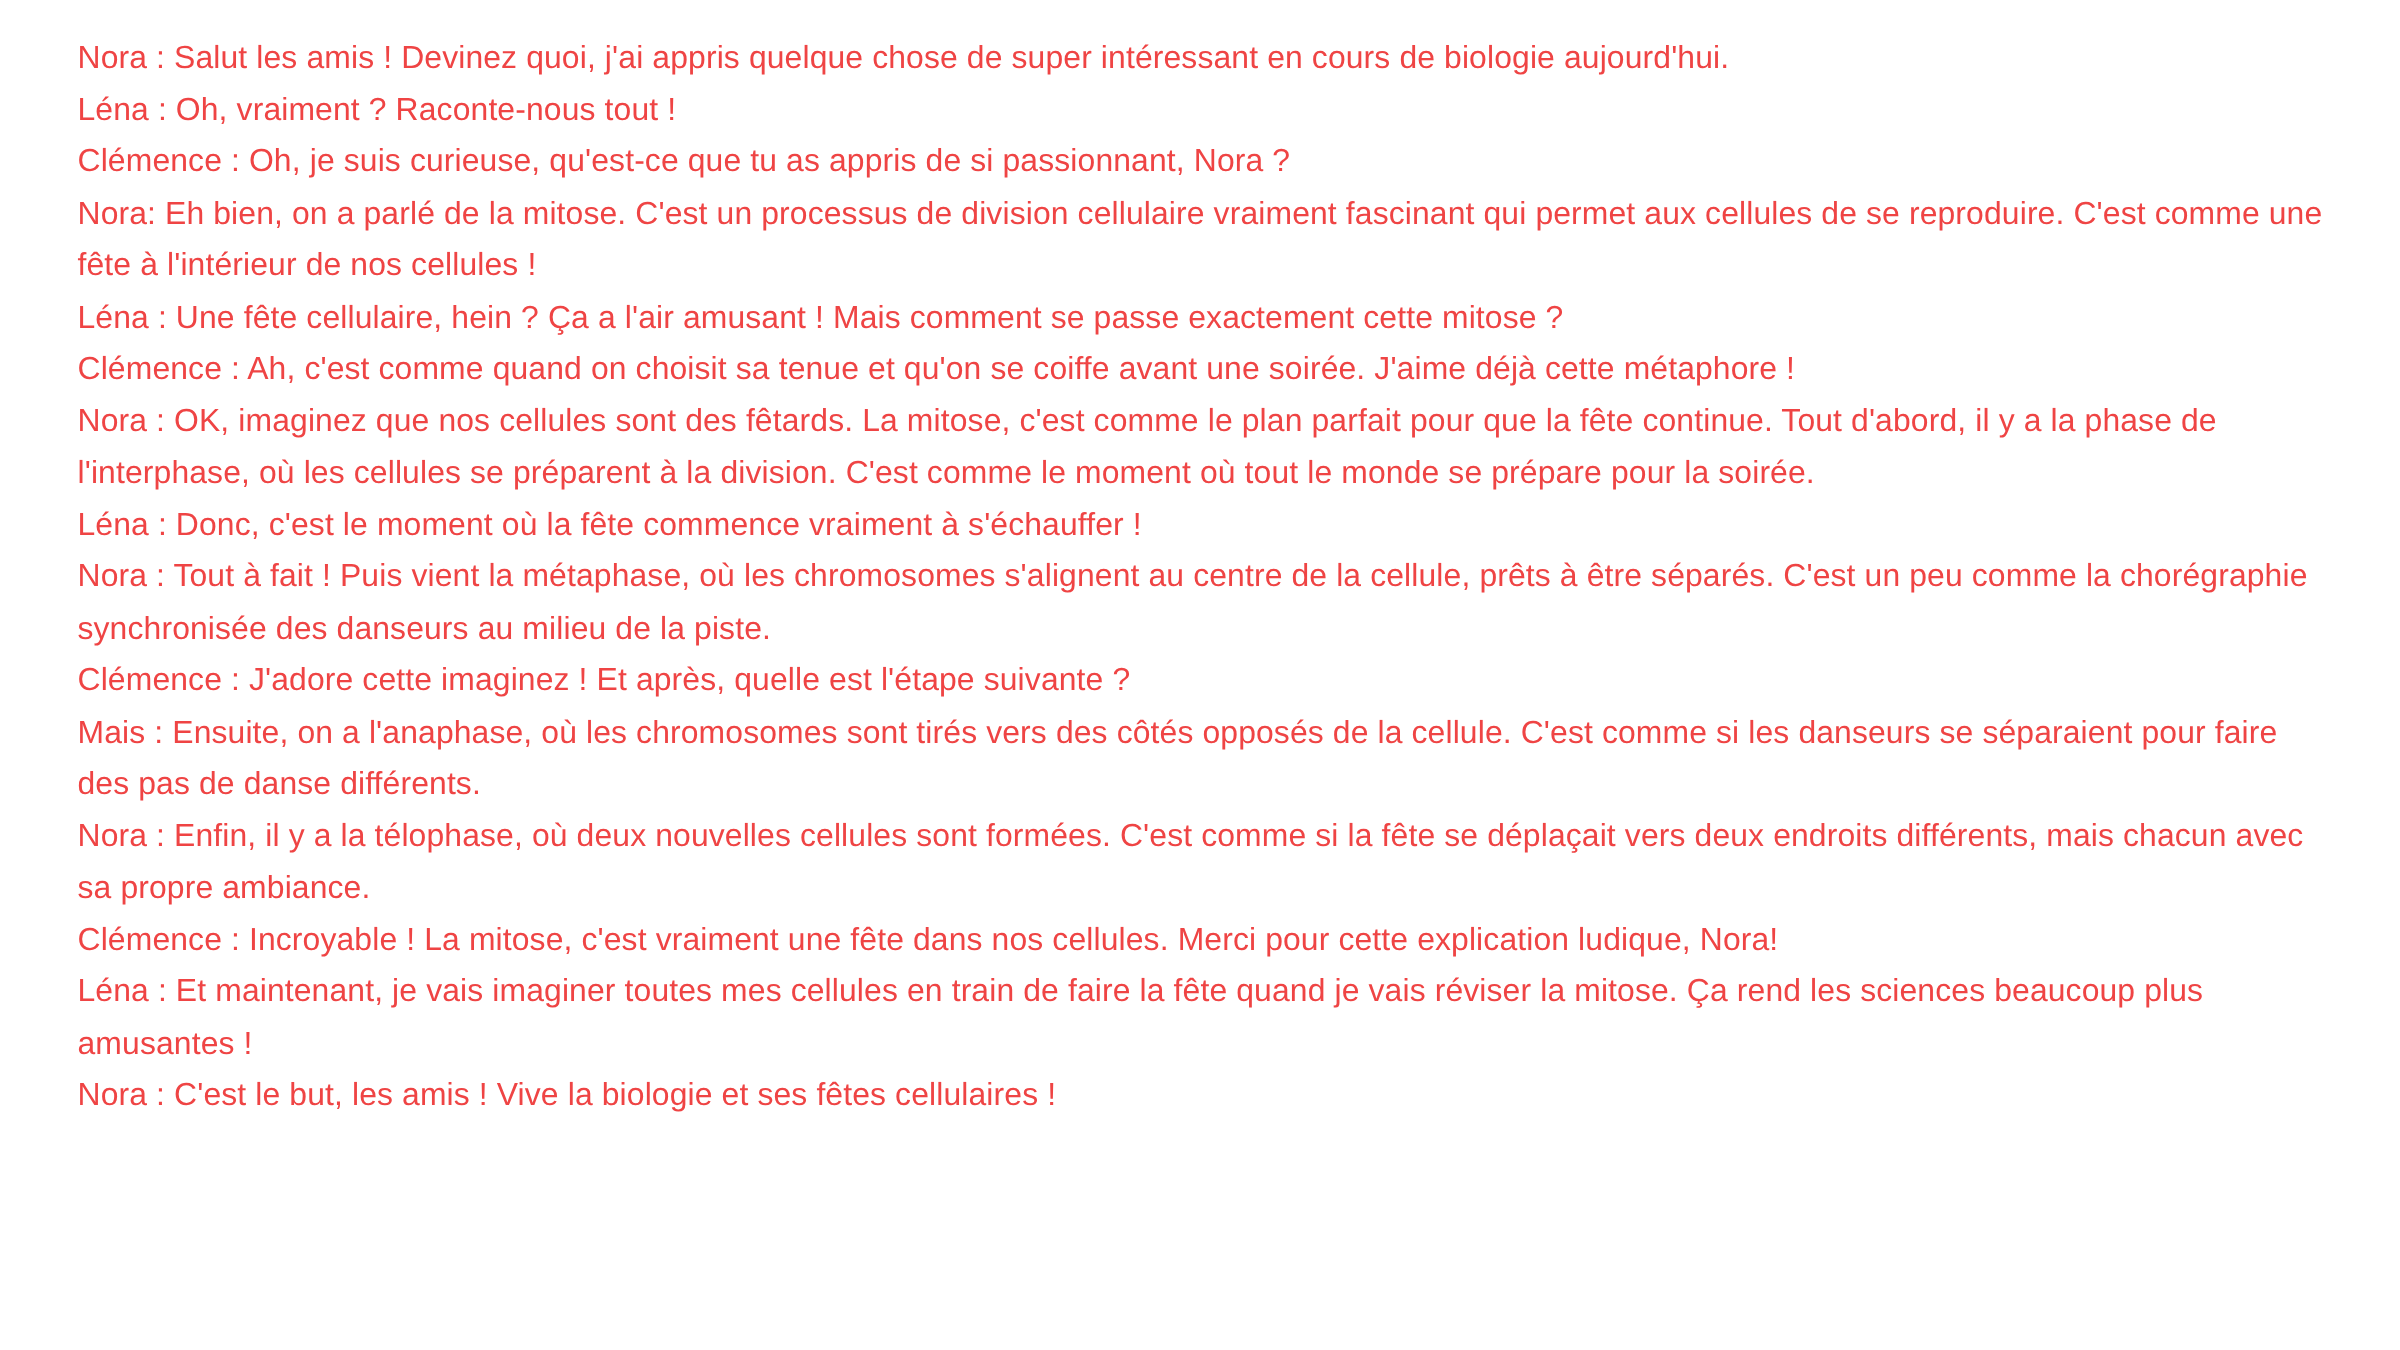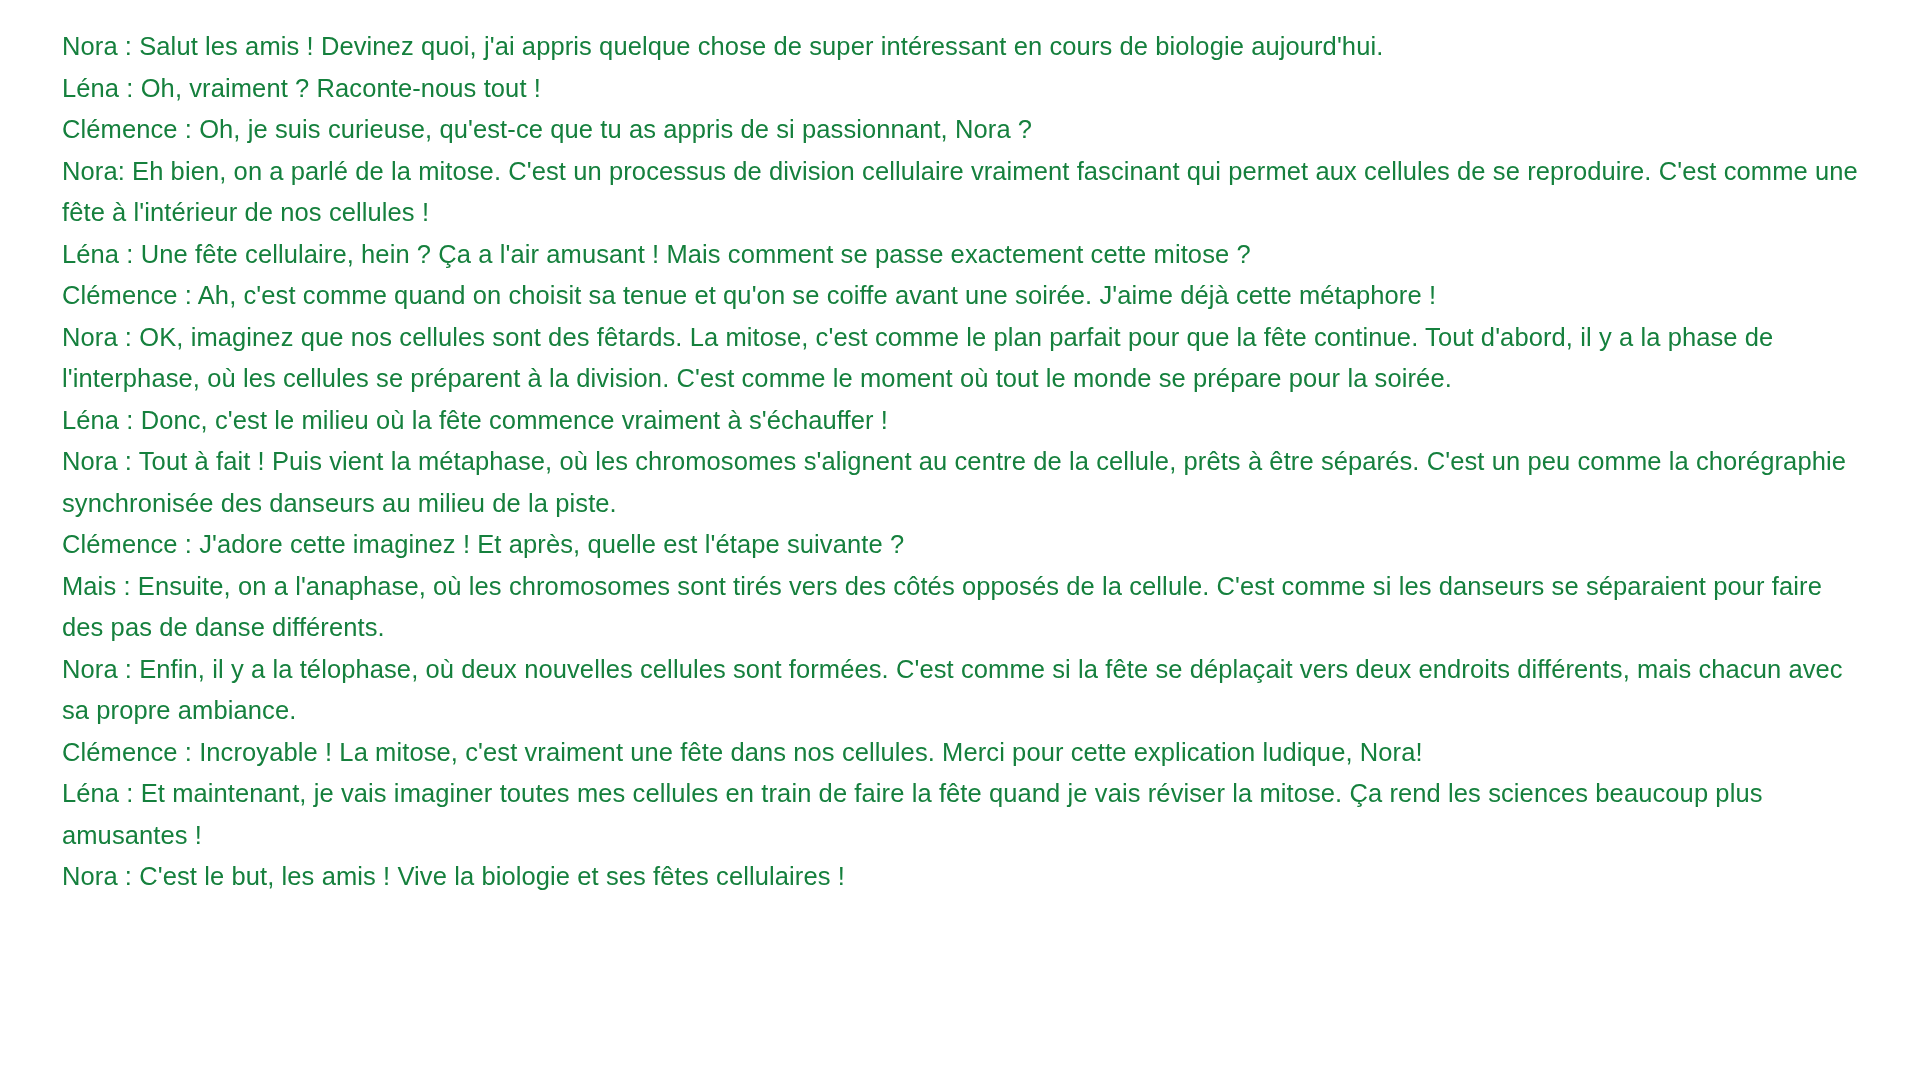--- a/index.html
+++ b/index.html
@@ -22,41 +22,41 @@
     padding: 26px 40px 0 62px;
     background: #ffffff;
   }
   .transcript {
     display: block;
   }
   .line {
     font-size: 25.5px;
     line-height: 41.5px;
     letter-spacing: 0.1px;
-    color: #15803d;
+    color: #ef4444;
     margin: 0;
     padding: 0;
     text-align: left;
     max-width: 1800px;
     word-wrap: break-word;
   }
 </style>
 </head>
 <body>
 
 <div class="page">
   <div class="transcript">
     <p class="line">Nora : Salut les amis ! Devinez quoi, j'ai appris quelque chose de super intéressant en cours de biologie aujourd'hui.</p>
     <p class="line">Léna : Oh, vraiment ? Raconte-nous tout !</p>
     <p class="line">Clémence : Oh, je suis curieuse, qu'est-ce que tu as appris de si passionnant, Nora ?</p>
     <p class="line">Nora: Eh bien, on a parlé de la mitose. C'est un processus de division cellulaire vraiment fascinant qui permet aux cellules de se reproduire. C'est comme une fête à l'intérieur de nos cellules !</p>
     <p class="line">Léna : Une fête cellulaire, hein ? Ça a l'air amusant ! Mais comment se passe exactement cette mitose ?</p>
     <p class="line">Clémence : Ah, c'est comme quand on choisit sa tenue et qu'on se coiffe avant une soirée. J'aime déjà cette métaphore !</p>
     <p class="line">Nora : OK, imaginez que nos cellules sont des fêtards. La mitose, c'est comme le plan parfait pour que la fête continue. Tout d'abord, il y a la phase de l'interphase, où les cellules se préparent à la division. C'est comme le moment où tout le monde se prépare pour la soirée.</p>
-    <p class="line">Léna : Donc, c'est le milieu où la fête commence vraiment à s'échauffer !</p>
+    <p class="line">Léna : Donc, c'est le moment où la fête commence vraiment à s'échauffer !</p>
     <p class="line">Nora : Tout à fait ! Puis vient la métaphase, où les chromosomes s'alignent au centre de la cellule, prêts à être séparés. C'est un peu comme la chorégraphie synchronisée des danseurs au milieu de la piste.</p>
     <p class="line">Clémence : J'adore cette imaginez ! Et après, quelle est l'étape suivante ?</p>
     <p class="line">Mais : Ensuite, on a l'anaphase, où les chromosomes sont tirés vers des côtés opposés de la cellule. C'est comme si les danseurs se séparaient pour faire des pas de danse différents.</p>
     <p class="line">Nora : Enfin, il y a la télophase, où deux nouvelles cellules sont formées. C'est comme si la fête se déplaçait vers deux endroits différents, mais chacun avec sa propre ambiance.</p>
     <p class="line">Clémence : Incroyable ! La mitose, c'est vraiment une fête dans nos cellules. Merci pour cette explication ludique, Nora!</p>
     <p class="line">Léna : Et maintenant, je vais imaginer toutes mes cellules en train de faire la fête quand je vais réviser la mitose. Ça rend les sciences beaucoup plus amusantes !</p>
     <p class="line">Nora : C'est le but, les amis ! Vive la biologie et ses fêtes cellulaires !</p>
   </div>
 </div>
 

